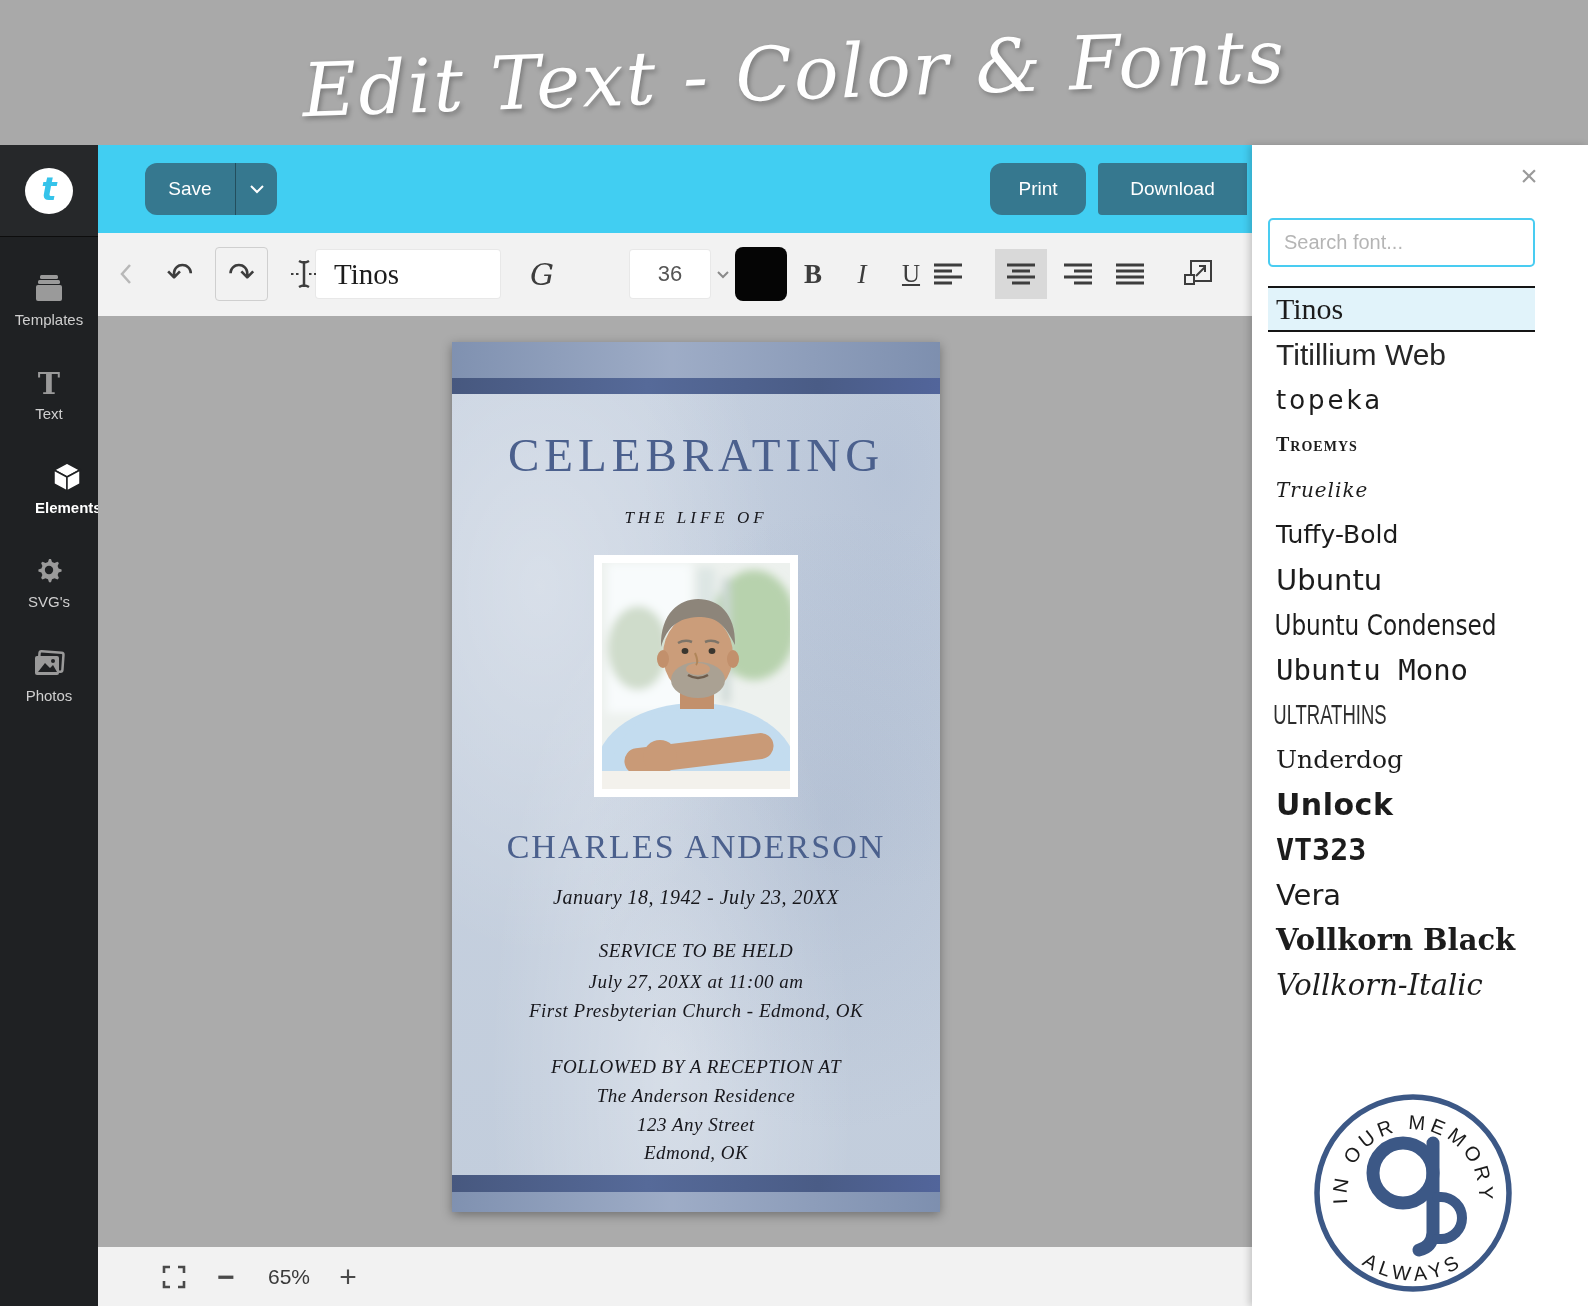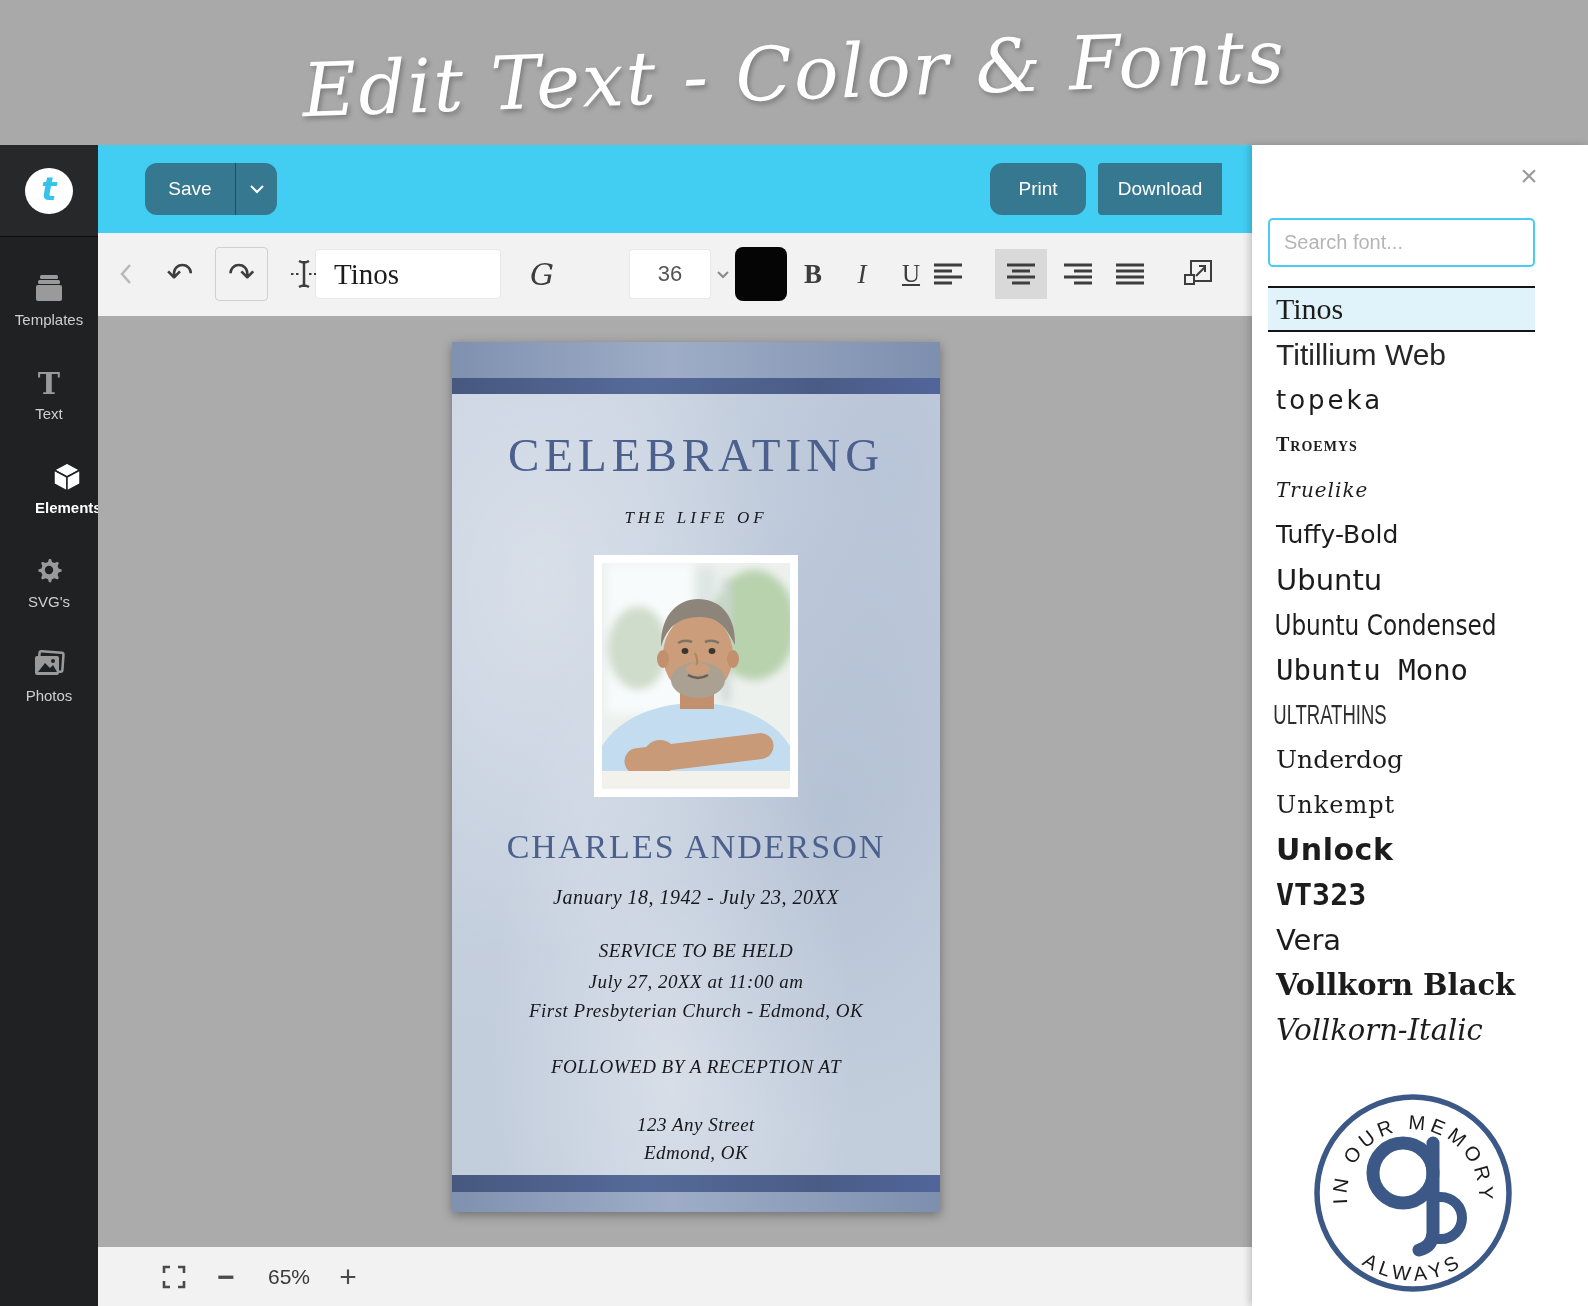--- a/index.html
+++ b/index.html
@@ -33,21 +33,21 @@
   
   .topbar { left:98px; top:145px; width:1154px; height:88px; background:#41cef2; }
   .btn-teal { position:absolute; top:18px; height:52px; background:#36788f; color:#ffffff;
               border-radius:12px; display:flex; align-items:center; justify-content:center;
               font-size:19px; cursor:pointer; }
   .save-group { left:47px; width:132px; padding:0; }
   .save-main { width:90px; text-align:center; }
   .save-div { width:1px; height:52px; background:rgba(0,0,0,0.35); }
   .save-caret { width:41px; display:flex; align-items:center; justify-content:center; }
   .btn-print { left:892px; width:96px; }
-  .btn-download { left:1000px; width:124px; border-radius:4px 0 0 4px; }
+  .btn-download { left:1000px; width:149px; border-radius:4px 0 0 4px; }
 
   
   .fmtbar { left:98px; top:233px; width:1154px; height:83px; background:#f2f2f2; }
   .fmt { position:absolute; display:flex; align-items:center; justify-content:center; color:#3d3d3d; }
   .input-box { background:#ffffff; border-radius:3px; box-shadow:0 0 0 1px rgba(0,0,0,0.04); }
   .font-input { left:218px; top:17px; width:184px; height:48px;
                 font-family:"Liberation Serif", serif; font-size:29px; color:#1c1c1c;
                 justify-content:flex-start; padding-left:18px; cursor:text; }
   .gglyph { left:424px; top:17px; width:40px; height:48px; font-family:"DejaVu Serif", serif;
             font-style:italic; font-size:30px; color:#3d3d3d; }
@@ -347,20 +347,21 @@
           <rect x="0" y="208" width="188" height="18" fill="#f3f1ec"></rect>
         </svg>
       </div>
 
       <div class="cline c-name">CHARLES ANDERSON</div>
       <div class="cline c-it c-dates">January 18, 1942 - July 23, 20XX</div>
       <div class="cline c-it c-svc">SERVICE TO BE HELD</div>
       <div class="cline c-it c-time">July 27, 20XX at 11:00 am</div>
       <div class="cline c-it c-place">First Presbyterian Church - Edmond, OK</div>
       <div class="cline c-it c-rec">FOLLOWED BY A RECEPTION AT</div>
+      <div class="cline c-it c-res">The Anderson Residence</div>
       <div class="cline c-it c-street">123 Any Street</div>
       <div class="cline c-it c-city">Edmond, OK</div>
     </div>
   </div>
 
   <div class="abs zoombar">
     <div class="zb zb-fullscreen">
       <svg width="24" height="24" viewBox="0 0 24 24">
         <path d="M2,8 V2 H8 M16,2 H22 V8 M22,16 V22 H16 M8,22 H2 V16" fill="none" stroke="#4a4a4a" stroke-width="2.6"></path>
       </svg>
@@ -381,21 +382,20 @@
       <div class="fi st-sans">Titillium Web</div>
       <div class="fi st-rounded-sans">topeka</div>
       <div class="fi st-ornate-smallcaps">Troemys</div>
       <div class="fi st-script">Truelike</div>
       <div class="fi st-bold-sans">Tuffy-Bold</div>
       <div class="fi st-dvsans">Ubuntu</div>
       <div class="fi st-condensed-sans">Ubuntu Condensed</div>
       <div class="fi st-mono">Ubuntu Mono</div>
       <div class="fi st-thin-condensed-caps">ULTRATHINS</div>
       <div class="fi st-casual-serif">Underdog</div>
-      <div class="fi st-handwritten">Unkempt</div>
       <div class="fi st-heavy-sans">Unlock</div>
       <div class="fi st-pixel-mono">VT323</div>
       <div class="fi st-dvsans">Vera</div>
       <div class="fi st-heavy-serif">Vollkorn Black</div>
       <div class="fi st-italic-serif">Vollkorn-Italic</div>
     </div>
 
     <div class="logo-badge">
       <svg width="204" height="204" viewBox="-102 -102 204 204">
         <circle cx="0" cy="0" r="96" fill="#ffffff" stroke="#3c5886" stroke-width="5.5"></circle>

